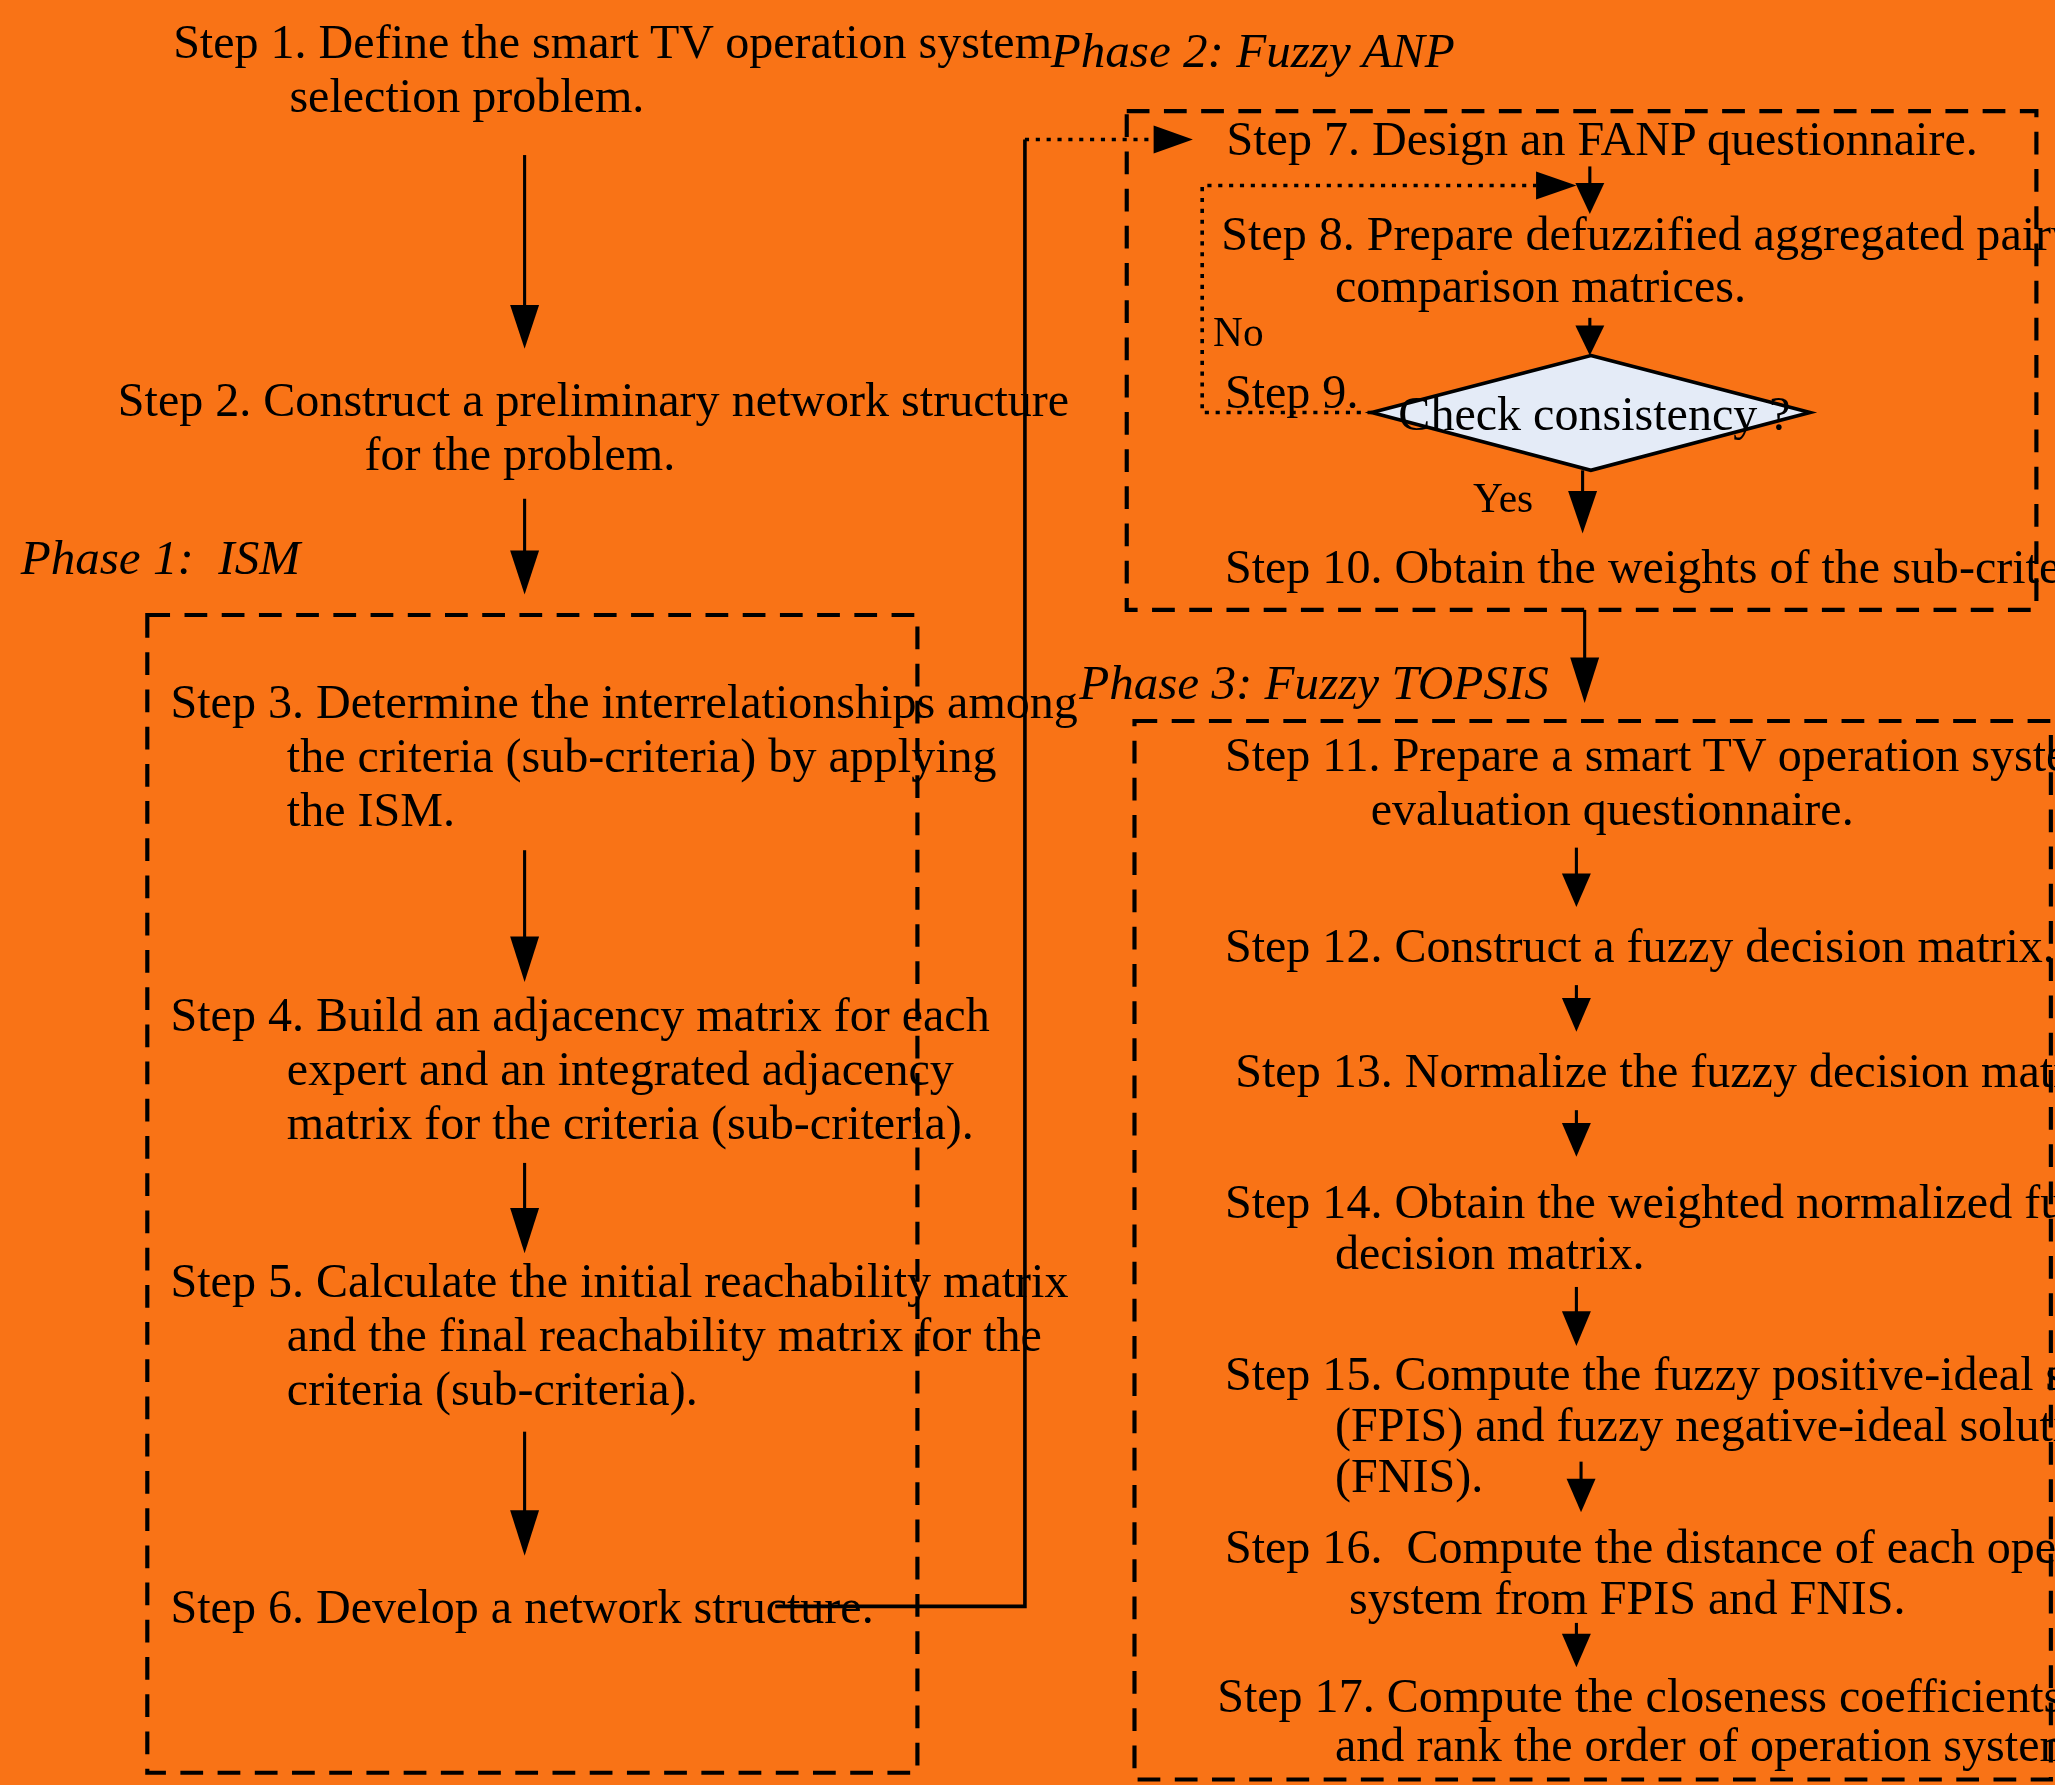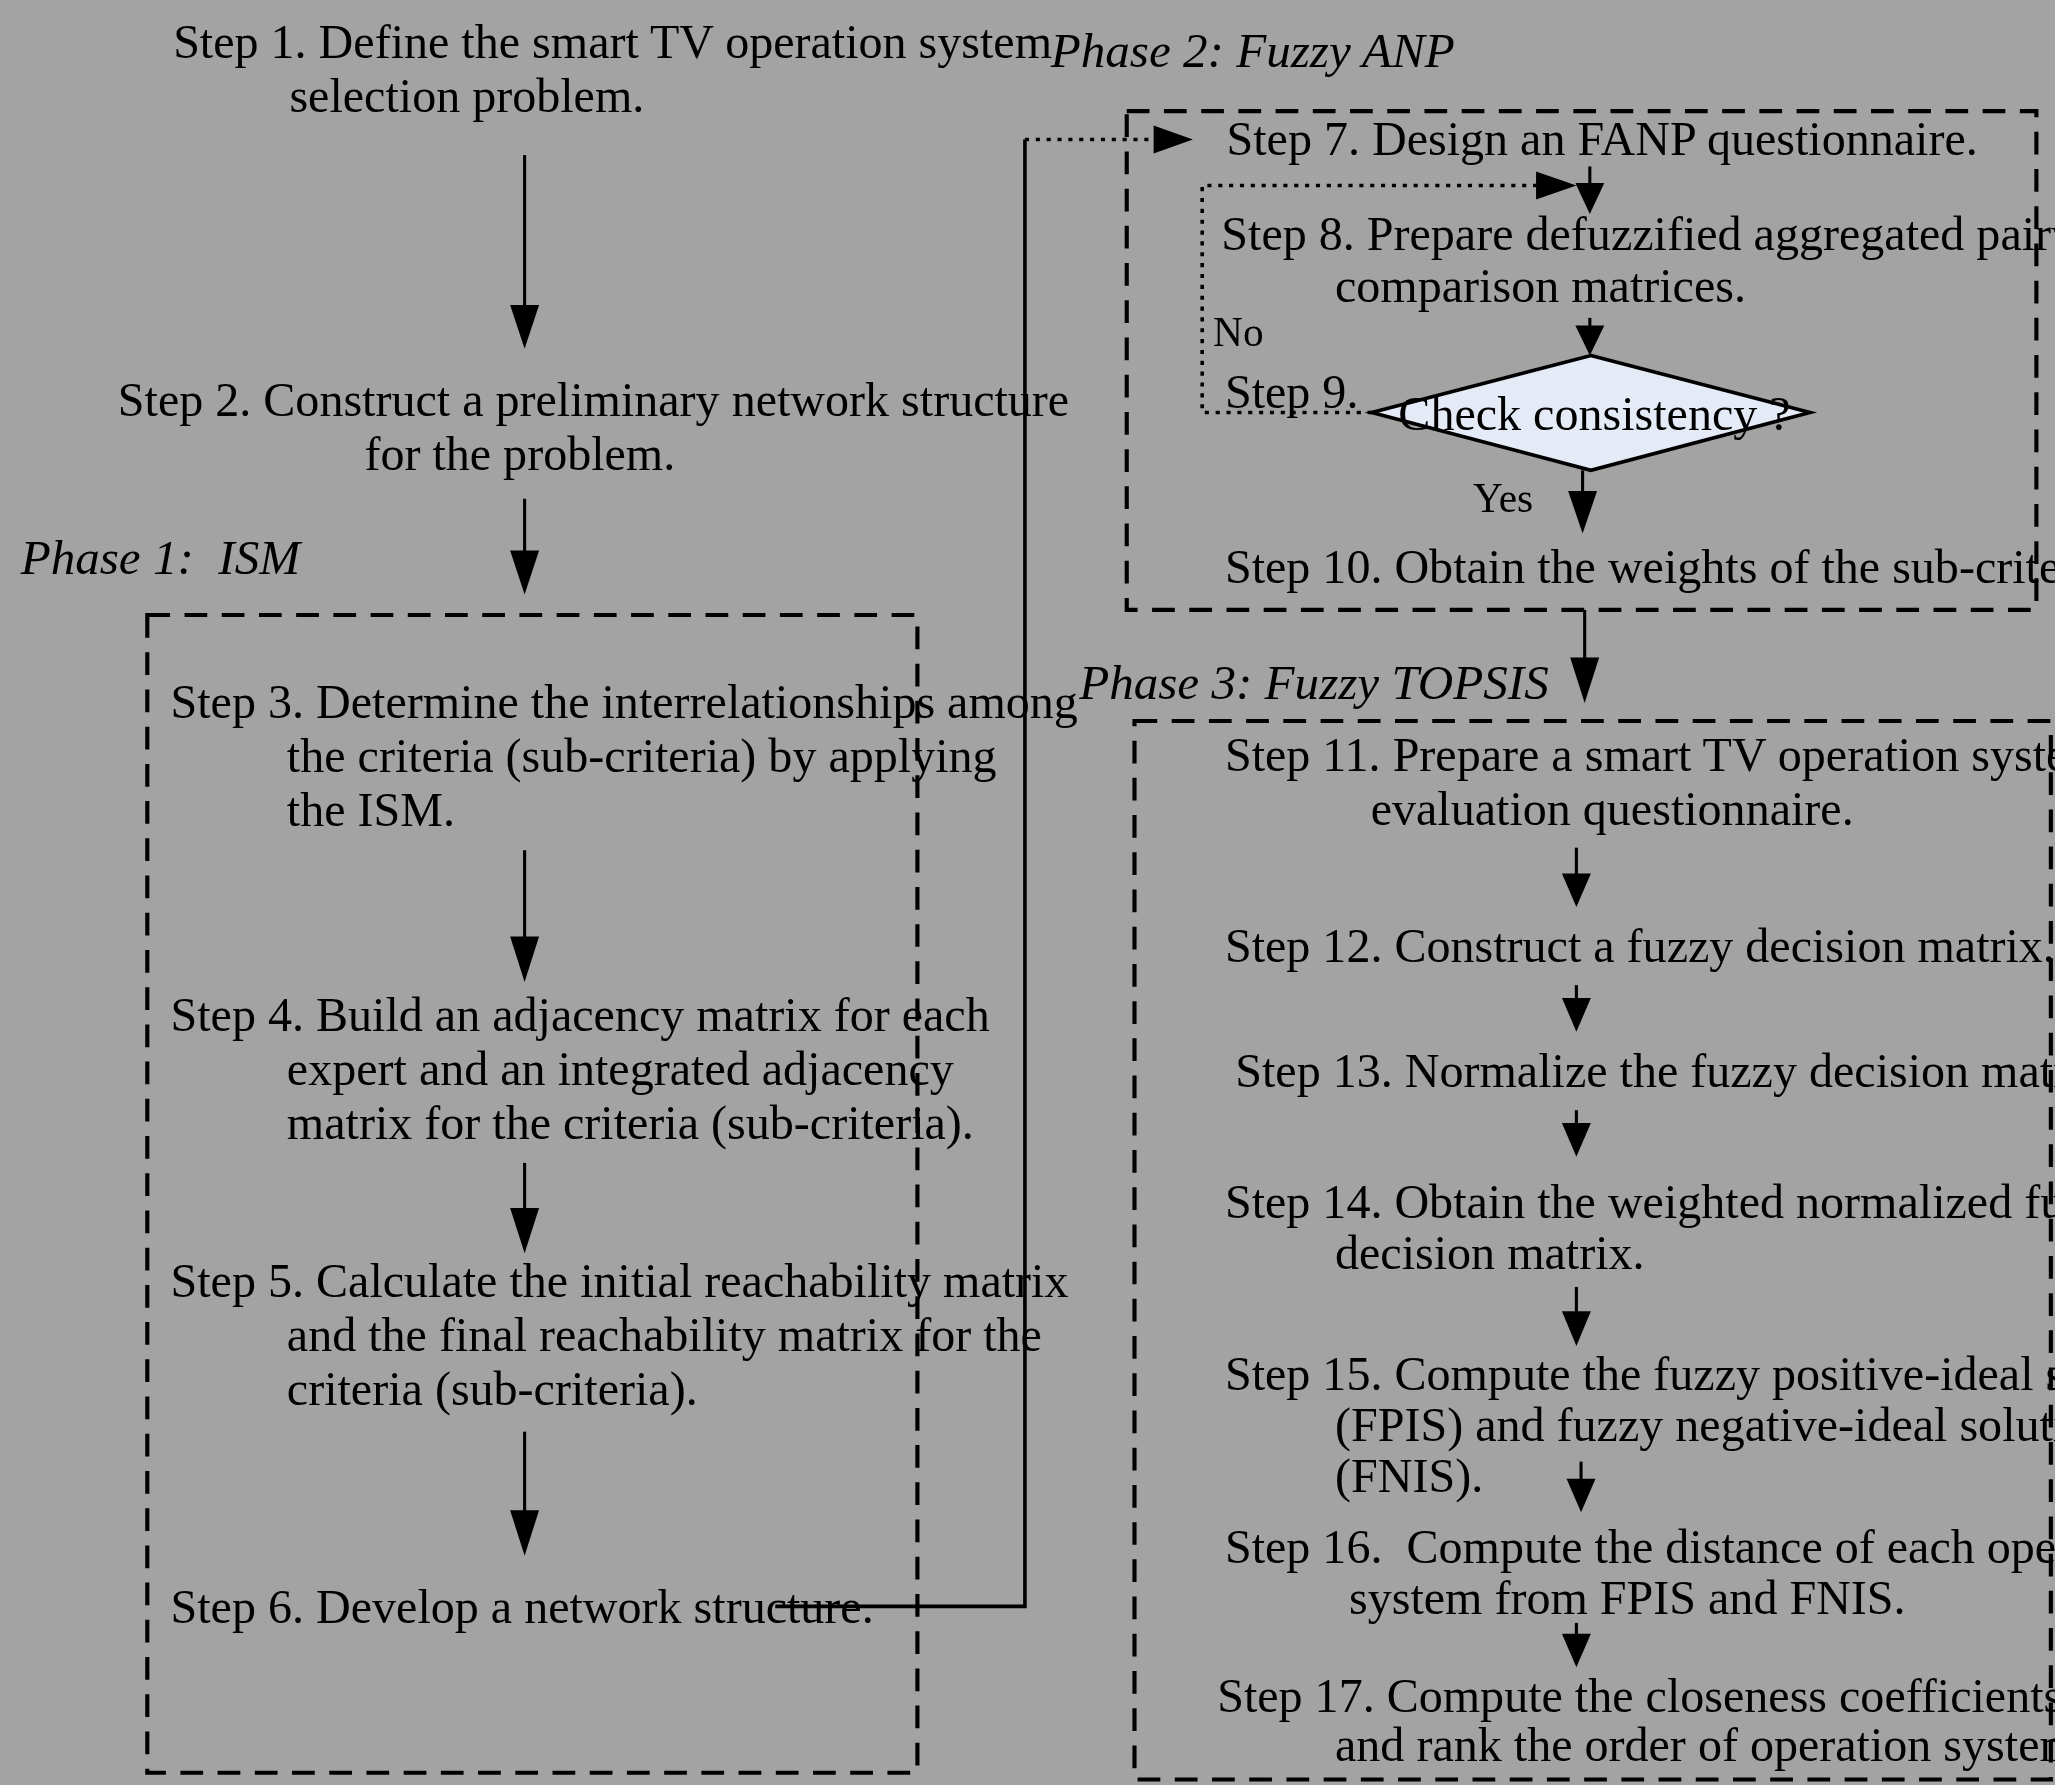--- a/index.html
+++ b/index.html
@@ -1,16 +1,16 @@
 <!DOCTYPE html>
 <html style="font-size:8.3px"><head>
 <meta charset="utf-8">
 <style>
   html, body { margin: 0; padding: 0; background: #ffffff; }
-  .diagram-wrap { width: 100%; background: #a3a3a3; }
+  .diagram-wrap { width: 100%; background: #f97316; }
   svg { display: block; width: 100%; height: auto; font-family: "Liberation Serif", "DejaVu Serif", serif; }
   text { fill: #000000; white-space: pre; }
   .step-text { font-size: 93px; }
   .phase-label { font-size: 95px; font-style: italic; }
   .branch-label { font-size: 80px; }
   .decision-text { font-size: 93px; text-anchor: middle; }
   .solid-line { stroke: #000000; stroke-width: 6; fill: none; }
   .connector-line { stroke: #000000; stroke-width: 7; fill: none; }
   .dashed-box { stroke: #000000; stroke-width: 8; fill: none; stroke-dasharray: 44 28; }
   .dotted-line { stroke: #000000; stroke-width: 7; fill: none; stroke-dasharray: 8 13; }

